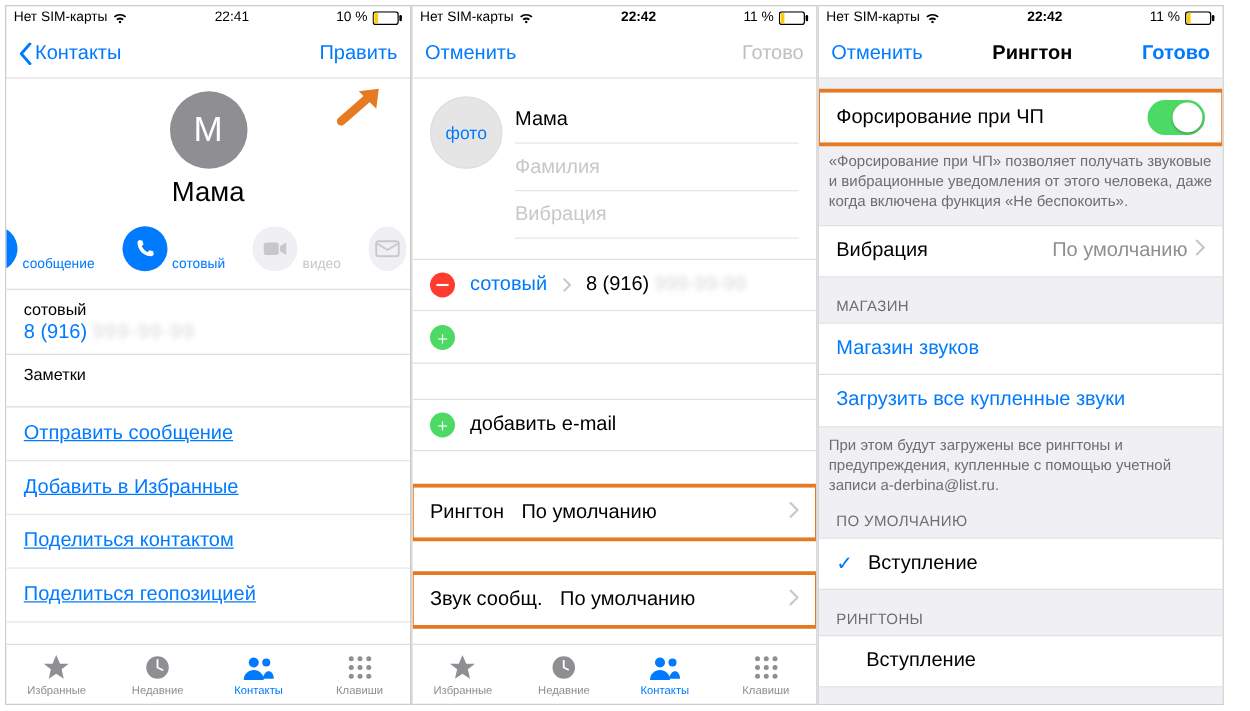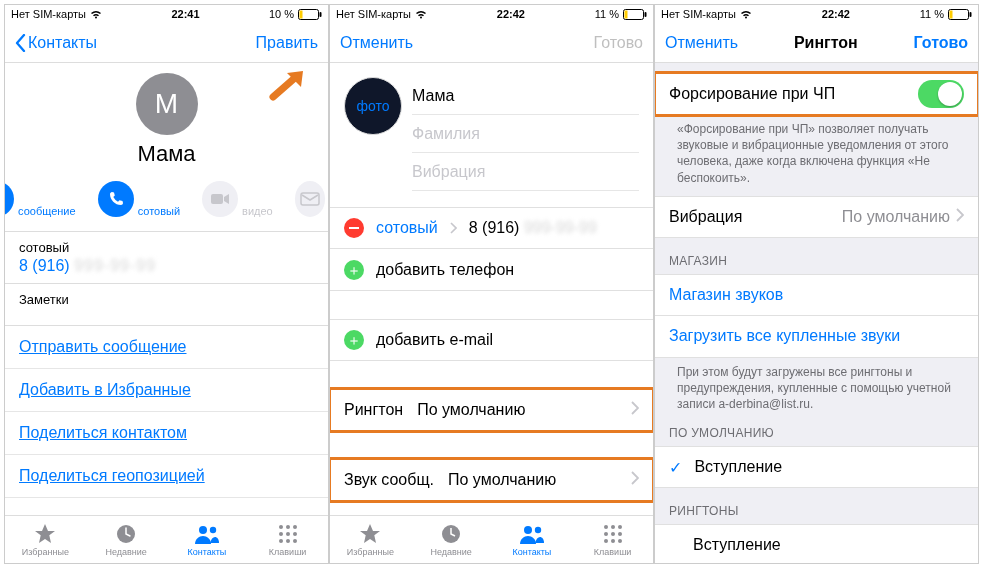--- a/index.html
+++ b/index.html
@@ -16,21 +16,21 @@
 .navbar .title { font-weight: 600; color: #000; }
 .navbar .right { color: #007aff; font-weight: 400; }
 .navbar .right.disabled { color: #bfbfbf; }
 .navbar .right.bold { font-weight: 600; }
 
 .content { flex: 1; overflow: hidden; background: #fff; }
 .content.grouped { background: #efeff4; }
 
 .avatar-area { display: flex; flex-direction: column; align-items: center; padding: 10px 0 8px; }
 .avatar { width: 62px; height: 62px; border-radius: 50%; background: #8e8e93; color: #fff; display: flex; align-items: center; justify-content: center; font-size: 28px; font-weight: 400; }
-.avatar.small { width: 58px; height: 58px; font-size: 14px; background: #0f172a; border: 1px solid #ddd; color: #007aff; }
+.avatar.small { width: 58px; height: 58px; font-size: 14px; background: #e5e5e5; border: 1px solid #ddd; color: #007aff; }
 .contact-name { font-size: 22px; margin-top: 6px; }
 
 .action-row { display: flex; justify-content: center; gap: 22px; padding: 6px 0 14px; }
 .action { display: flex; align-items: flex-end; font-size: 11px; gap: 4px; }
 .action .circ { width: 36px; height: 36px; border-radius: 50%; display: flex; align-items: center; justify-content: center; }
 .action .circ.blue { background: #007aff; color: #fff; }
 .action .circ.gray { background: #efeff4; color: #c7c7cc; }
 .action .lbl { color: #007aff; }
 .action .lbl.gray { color: #c7c7cc; }
 
@@ -61,42 +61,42 @@
 .cell .chev { margin-left: auto; color: #c7c7cc; }
 .cell .kval { color: #000; }
 .cell .right-val { margin-left: auto; color: #8e8e93; }
 
 .cellgap { height: 28px; }
 .cellgap.sm { height: 16px; }
 
 .highlight { outline: 3px solid #e67a22; outline-offset: -1px; align-items: center; }
 
 .group-header { font-size: 12px; color: #6d6d72; padding: 16px 14px 6px; text-transform: uppercase; letter-spacing: .3px; }
-.group-footer { font-size: 12px; color: #6d6d72; padding: 6px 22px 10px; line-height: 1.35; }
+.group-footer { font-size: 12px; color: #6d6d72; padding: 6px 8px 10px; line-height: 1.35; }
 
 .switch { margin-left: auto; width: 46px; height: 28px; border-radius: 14px; background: #4cd964; position: relative; }
 .switch::after { content: ""; position: absolute; right: 2px; top: 2px; width: 24px; height: 24px; border-radius: 50%; background: #fff; box-shadow: 0 1px 2px rgba(0,0,0,.3); }
 .check { color: #007aff; margin-right: 12px; }
 
 .arrow-overlay { position: absolute; }
 </style>
 </head>
 <body>
 
 <div class="wrap">
 
 <div class="phone">
   <div class="statusbar">
     <div class="left">
       <span>Нет SIM-карты</span>
       <svg width="12" height="9" viewBox="0 0 12 9">
             <path d="M6 8.5a1 1 0 100-2 1 1 0 000 2zM3 5.2a5 5 0 016 0l-1 1a3.5 3.5 0 00-4 0l-1-1zM1 3a8 8 0 0110 0l-1 1a6.5 6.5 0 00-8 0L1 3z" fill="#000"></path>
           </svg>
     </div>
-    <div style="font-weight:700">22:41</div>
+    <div style="font-weight:400">22:41</div>
     <div class="right">
       <span>10 %</span>
       <svg width="24" height="11" viewBox="0 0 24 11">
             <rect x="0.5" y="0.5" width="20" height="10" rx="2" fill="none" stroke="#000"></rect>
             <rect x="1.5" y="1.5" width="3" height="8" fill="#ffcc00"></rect>
             <rect x="21.5" y="3" width="2" height="5" rx="1" fill="#000"></rect>
           </svg>
     </div>
   </div>
 
@@ -255,21 +255,20 @@
             </svg>
           </div>
       <span class="klabel">сотовый</span>
       <svg width="7" height="12" viewBox="0 0 7 12" style="margin-right:12px">
             <path d="M1 1l5 5-5 5" stroke="#c7c7cc" stroke-width="1.6" fill="none"></path>
           </svg>
       <span class="kval"><span>8 (916)</span> <span style="color:#d9d9d9;filter:blur(2px)">999-99-99</span></span>
     </div>
     <div class="cell">
       <div class="badge green">＋</div>
-      <span>добавить телефон</span>
     </div>
 
     <div class="cellgap"></div>
     <div class="cell">
       <div class="badge green">＋</div>
       <span>добавить e-mail</span>
     </div>
 
     <div class="cellgap"></div>
     <div class="cell highlight">

